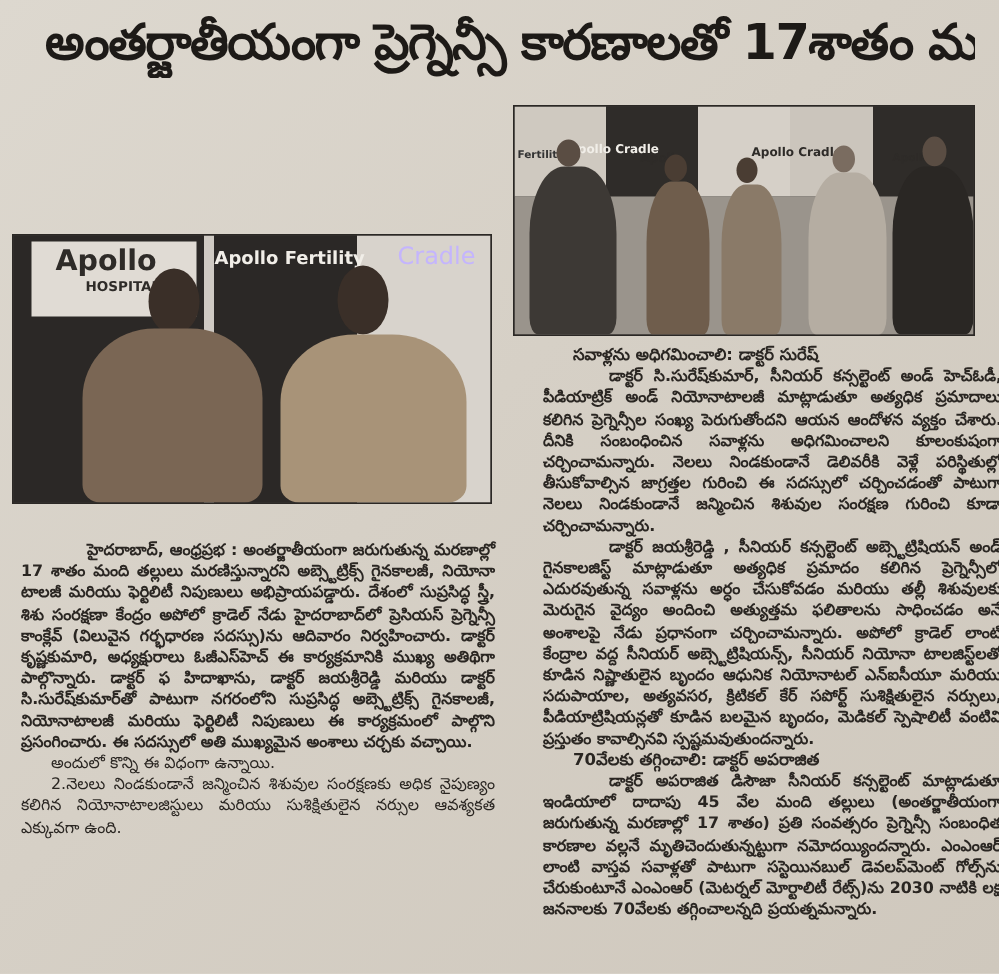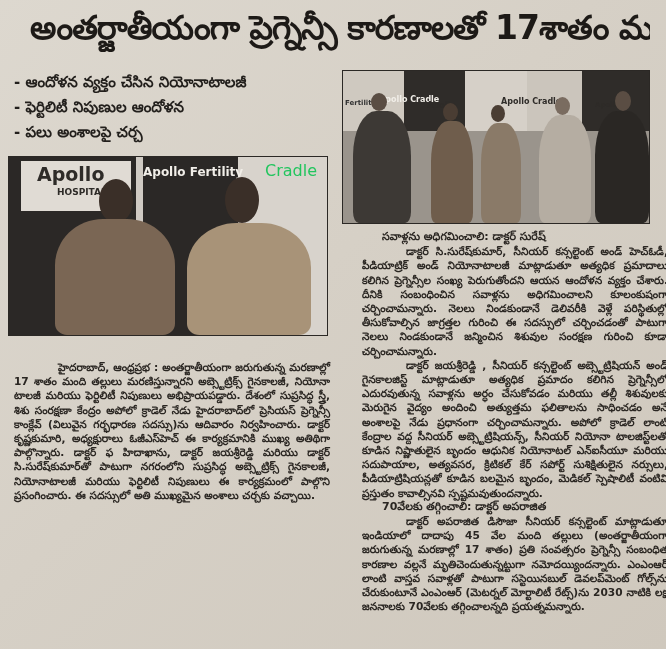--- a/index.html
+++ b/index.html
@@ -47,25 +47,20 @@
   .subhead { font-weight: bold; margin: 0; text-indent: 20px; font-size: 11px; }
   .list-item { margin: 0; text-indent: 20px; }
 </style>
 </head>
 <body>
 
 <div class="page">
 
   <div class="headline">అంతర్జాతీయంగా ప్రెగ్నెన్సీ కారణాలతో 17శాతం మరణాలు</div>
 
-  <div class="bullets">
-    <div class="bullet">- ఆందోళన వ్యక్తం చేసిన నియోనాటాలజీ</div>
-    <div class="bullet">- ఫెర్టిలిటీ నిపుణుల ఆందోళన</div>
-    <div class="bullet">- పలు అంశాలపై చర్చ</div>
-  </div>
 
   <div class="photo photo-right">
     <div class="panel" style="left:0;top:0;width:306px;height:60px;background:linear-gradient(90deg,#cfc9c0 0 20%,#2f2c29 20% 40%,#d6d0c8 40% 60%,#cbc5bc 60% 78%,#2f2c29 78% 100%);"></div>
     <div class="panel" style="left:0;top:60px;width:306px;height:92px;background:#9a948c;"></div>
     <div class="logo-text" style="left:2px;top:28px;font-size:7px;color:#333;">Fertility</div>
     <div class="logo-text" style="left:36px;top:24px;font-size:8px;">Apollo Cradle</div>
     <div class="logo-text logo-dark" style="left:84px;top:30px;font-size:8px;">Apollo</div>
     <div class="logo-text logo-dark" style="left:158px;top:26px;font-size:8px;">Apollo Cradle</div>
     <div class="logo-text logo-dark" style="left:252px;top:30px;font-size:7px;">Apollo</div>
 
@@ -80,30 +75,32 @@
     <div class="head" style="left:272px;top:20px;width:16px;height:20px;"></div>
     <div class="person" style="left:252px;top:40px;width:54px;height:112px;background:#2a2724;"></div>
   </div>
 
   <div class="photo photo-left">
     <div class="panel" style="left:0;top:0;width:318px;height:178px;background:linear-gradient(90deg,#2b2826 0 40%,#cfcac3 40% 42%,#2b2826 42% 72%,#d8d3cc 72% 100%);"></div>
     <div class="panel" style="left:12px;top:4px;width:110px;height:50px;background:#e0dbd4;"></div>
     <div class="logo-text logo-dark" style="left:28px;top:6px;font-size:19px;">Apollo</div>
     <div class="logo-text logo-dark" style="left:48px;top:30px;font-size:9px;">HOSPITALS</div>
     <div class="logo-text" style="left:134px;top:8px;font-size:12px;">Apollo Fertility</div>
-    <div class="logo-text" style="left:256px;top:4px;font-size:16px;color:#22c55e;font-weight:normal;">Cradle</div>
+    <div class="logo-text" style="left:256px;top:4px;font-size:16px;color:#c4b5fd;font-weight:normal;">Cradle</div>
 
     <div class="head" style="left:90px;top:22px;width:34px;height:44px;background:#3a2f28;"></div>
     <div class="person" style="left:46px;top:62px;width:120px;height:116px;background:#7a6654;"></div>
     <div class="head" style="left:216px;top:20px;width:34px;height:46px;background:#3a2f28;"></div>
     <div class="person" style="left:178px;top:66px;width:124px;height:112px;background:#a89378;"></div>
   </div>
 
   <div class="col col-left">
     <p class="para">హైదరాబాద్, ఆంధ్రప్రభ : అంతర్జాతీయంగా జరుగుతున్న మరణాల్లో 17 శాతం మంది తల్లులు మరణిస్తున్నారని అబ్స్టెట్రిక్స్ గైనకాలజీ, నియోనా టాలజీ మరియు ఫెర్టిలిటీ నిపుణులు అభిప్రాయపడ్డారు. దేశంలో సుప్రసిద్ధ స్త్రీ, శిశు సంరక్షణా కేంద్రం అపోలో క్రాడెల్ నేడు హైదరాబాద్‌లో ప్రెసియస్ ప్రెగ్నెన్సీ కాంక్లేవ్ (విలువైన గర్భధారణ సదస్సు)ను ఆదివారం నిర్వహించారు. డాక్టర్ కృష్ణకుమారి, అధ్యక్షురాలు ఓజీఎస్‌హెచ్ ఈ కార్యక్రమానికి ముఖ్య అతిథిగా పాల్గొన్నారు. డాక్టర్ ఫ హిదాఖాను, డాక్టర్ జయశ్రీరెడ్డి మరియు డాక్టర్ సి.సురేష్‌కుమార్‌తో పాటుగా నగరంలోని సుప్రసిద్ధ అబ్స్టెట్రిక్స్ గైనకాలజీ, నియోనాటాలజీ మరియు ఫెర్టిలిటీ నిపుణులు ఈ కార్యక్రమంలో పాల్గొని ప్రసంగించారు. ఈ సదస్సులో అతి ముఖ్యమైన అంశాలు చర్చకు వచ్చాయి.</p>
+    <p class="list-item">అందులో కొన్ని ఈ విధంగా ఉన్నాయి.</p>
+    <p class="list-item">2.నెలలు నిండకుండానే జన్మించిన శిశువుల సంరక్షణకు అధిక నైపుణ్యం కలిగిన నియోనాటాలజిస్టులు మరియు సుశిక్షితులైన నర్సుల ఆవశ్యకత ఎక్కువగా ఉంది.</p>
   </div>
 
   <div class="col col-right">
     <p class="subhead">సవాళ్లను అధిగమించాలి: డాక్టర్ సురేష్</p>
     <p class="para">డాక్టర్ సి.సురేష్‌కుమార్, సీనియర్ కన్సల్టెంట్ అండ్ హెచ్ఓడీ, పీడియాట్రిక్ అండ్ నియోనాటాలజీ మాట్లాడుతూ అత్యధిక ప్రమాదాలు కలిగిన ప్రెగ్నెన్సీల సంఖ్య పెరుగుతోందని ఆయన ఆందోళన వ్యక్తం చేశారు. దీనికి సంబంధించిన సవాళ్లను అధిగమించాలని కూలంకుషంగా చర్చించామన్నారు. నెలలు నిండకుండానే డెలివరీకి వెళ్లే పరిస్థితుల్లో తీసుకోవాల్సిన జాగ్రత్తల గురించి ఈ సదస్సులో చర్చించడంతో పాటుగా నెలలు నిండకుండానే జన్మించిన శిశువుల సంరక్షణ గురించి కూడా చర్చించామన్నారు.</p>
     <p class="para">డాక్టర్ జయశ్రీరెడ్డి , సీనియర్ కన్సల్టెంట్ అబ్స్టెట్రిషియన్ అండ్ గైనకాలజిస్ట్ మాట్లాడుతూ అత్యధిక ప్రమాదం కలిగిన ప్రెగ్నెన్సీలో ఎదురవుతున్న సవాళ్లను అర్ధం చేసుకోవడం మరియు తల్లీ శిశువులకు మెరుగైన వైద్యం అందించి అత్యుత్తమ ఫలితాలను సాధించడం అనే అంశాలపై నేడు ప్రధానంగా చర్చించామన్నారు. అపోలో క్రాడెల్ లాంటి కేంద్రాల వద్ద సీనియర్ అబ్స్టెట్రిషియన్స్, సీనియర్ నియోనా టాలజిస్ట్‌లతో కూడిన నిష్ణాతులైన బృందం ఆధునిక నియోనాటల్ ఎన్ఐసీయూ మరియు సదుపాయాల, అత్యవసర, క్రిటికల్ కేర్ సపోర్ట్ సుశిక్షితులైన నర్సులు, పీడియాట్రిషియన్లతో కూడిన బలమైన బృందం, మెడికల్ స్పెషాలిటీ వంటివి ప్రస్తుతం కావాల్సినవి స్పష్టమవుతుందన్నారు.</p>
     <p class="subhead">70వేలకు తగ్గించాలి: డాక్టర్ అపరాజిత</p>
     <p class="para">డాక్టర్ అపరాజిత డిసౌజా సీనియర్ కన్సల్టెంట్ మాట్లాడుతూ ఇండియాలో దాదాపు 45 వేల మంది తల్లులు (అంతర్జాతీయంగా జరుగుతున్న మరణాల్లో 17 శాతం) ప్రతి సంవత్సరం ప్రెగ్నెన్సీ సంబంధిత కారణాల వల్లనే మృతిచెందుతున్నట్టుగా నమోదయ్యిందన్నారు. ఎంఎంఆర్ లాంటి వాస్తవ సవాళ్లతో పాటుగా సస్టెయినబుల్ డెవలప్‌మెంట్ గోల్స్‌ను చేరుకుంటూనే ఎంఎంఆర్ (మెటర్నల్ మోర్టాలిటీ రేట్స్)ను 2030 నాటికి లక్ష జననాలకు 70వేలకు తగ్గించాలన్నది ప్రయత్నమన్నారు.</p>
   </div>
 

